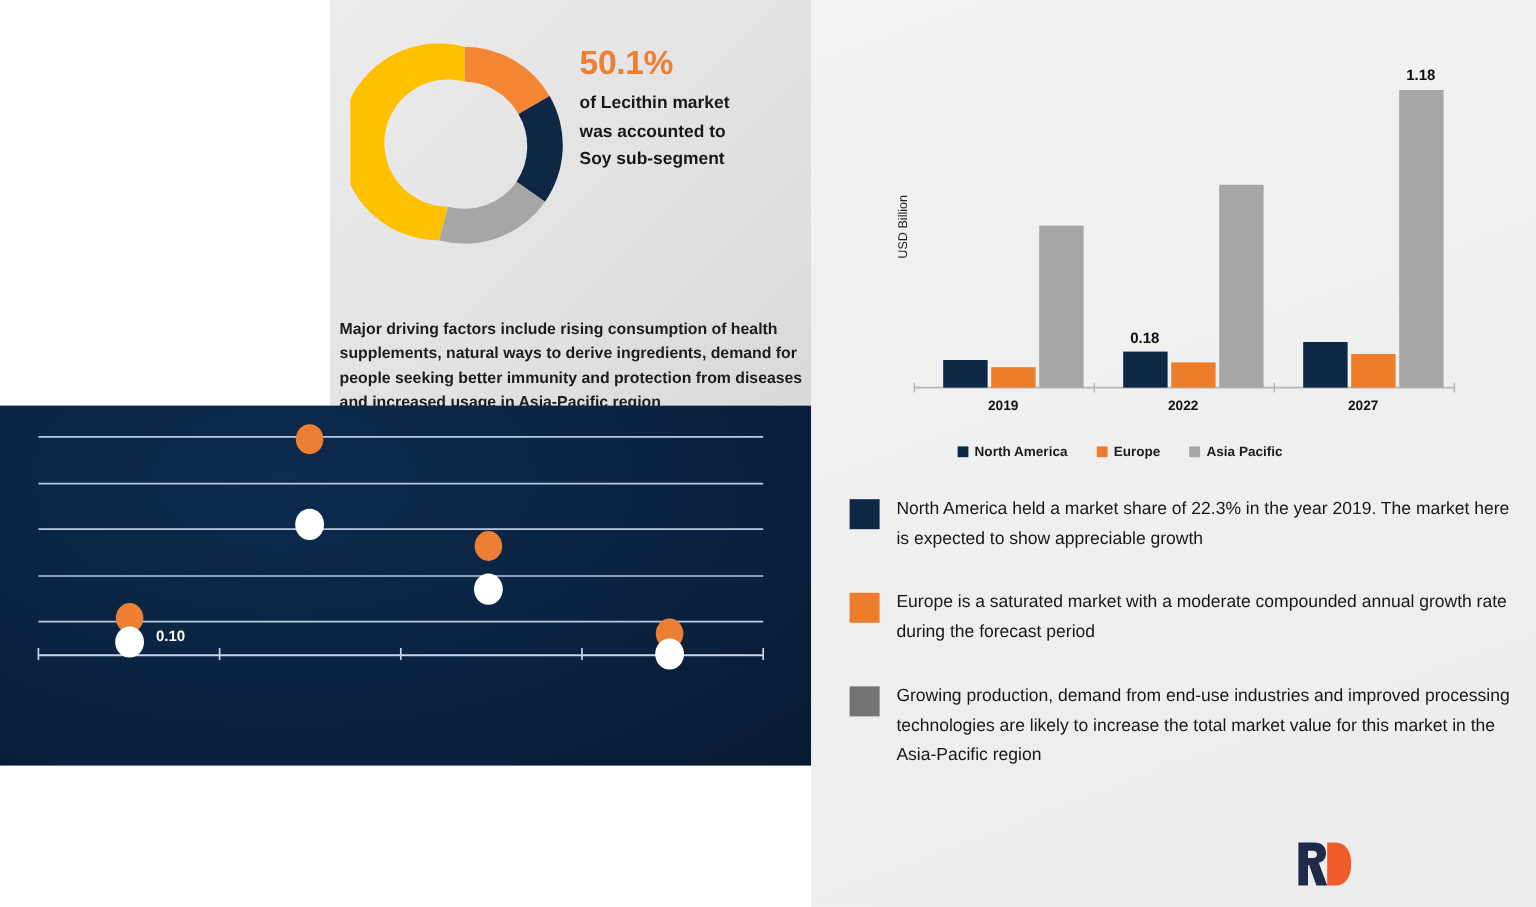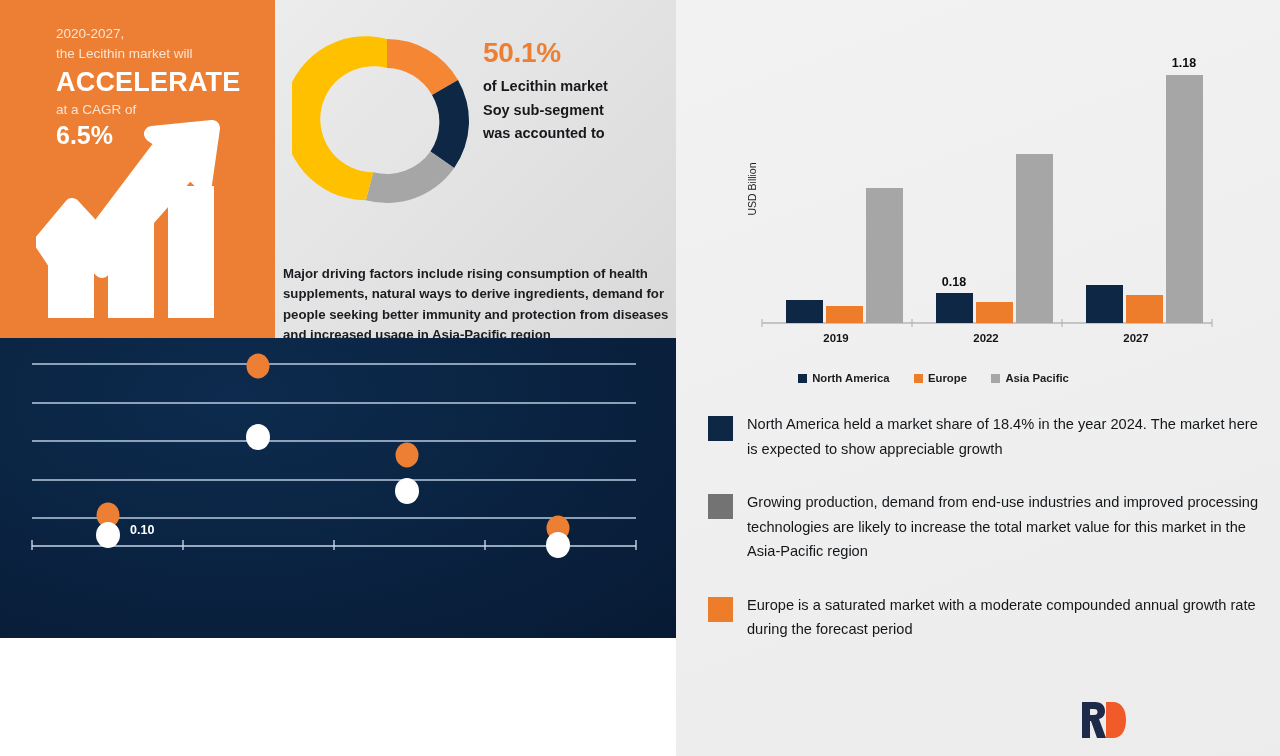--- a/index.html
+++ b/index.html
@@ -71,62 +71,42 @@
 
   text { font-family:"Liberation Sans", sans-serif; }
 </style>
 </head>
 <body>
 
 <div class="page">
 
   <div class="left-col">
 
-    <div class="hero">
-      <div class="hero-text">
-        <div class="hero-l1">2020-2027,</div>
-        <div class="hero-l2">the Lecithin market will</div>
-        <div class="hero-accel">ACCELERATE</div>
-        <div class="hero-l3">at a CAGR of</div>
-        <div class="hero-cagr">6.5%</div>
-      </div>
-      <div class="hero-art">
-        <svg width="210" height="200" viewBox="0 0 210 200">
-
-          <path d="M12 118 L58 118 L58 198 L12 198 Z" fill="#ffffff"></path>
-          <path d="M72 96 L118 96 L118 198 L72 198 Z" fill="#ffffff"></path>
-          <path d="M132 66 L178 66 L178 198 L132 198 Z" fill="#ffffff"></path>
-
-          <path d="M6 122 L36 86 L60 112 L128 22 L116 14 L176 8 L168 64 L154 50 L66 150 L38 120 L18 140 Z" fill="#ffffff" stroke="#ffffff" stroke-width="16" stroke-linejoin="round" stroke-linecap="round"></path>
-          <path d="M6 122 L36 86 L62 114 L140 16" fill="none" stroke="#EC7F33" stroke-width="0"></path>
-        </svg>
-      </div>
-    </div>
 
     <div class="donut-panel">
       <div class="donut-wrap">
         <svg width="190" height="198" viewBox="0 0 190 198">
           <g transform="translate(95,99)">
 
             <path d="M 0,-82 A 82,82 0 0,1 71.01,-41 L 45.03,-26 A 53,53 0 0,0 0,-53 Z" fill="#F58634"></path>
 
             <path d="M 71.01,-41 A 82,82 0 0,1 67.17,47.03 L 43.41,30.39 A 53,53 0 0,0 45.03,-26 Z" fill="#0D2745"></path>
 
             <path d="M 67.17,47.03 A 82,82 0 0,1 -21.22,79.20 L -13.72,51.20 A 53,53 0 0,0 43.41,30.39 Z" fill="#A6A6A6"></path>
 
             <path d="M -21.22,79.20 A 82,82 0 1,1 0,-82 L 0,-53 A 53,53 0 1,0 -13.72,51.20 Z" fill="#FFC000"></path>
           </g>
         </svg>
       </div>
       <div class="stat-block">
         <div class="stat-pct">50.1%</div>
         <div class="stat-lines">
           <div>of Lecithin market</div>
+          <div>was accounted to</div>
           <div>Soy sub-segment</div>
-          <div>was accounted to</div>
         </div>
       </div>
       <div class="driving">Major driving factors include rising consumption of health supplements, natural ways to derive ingredients, demand for people seeking better immunity and protection from diseases and increased usage in Asia-Pacific region</div>
     </div>
 
     <div class="navy">
       <div class="dot-chart">
         <svg width="676" height="224" viewBox="0 0 676 224">
 
           <line x1="32" y1="26" x2="636" y2="26" stroke="#b9cbe0" stroke-width="1.4"></line>
@@ -207,30 +187,30 @@
         <span class="sw" style="background:#EE7D2B"></span><span>Europe</span>
       </span>
       <span class="li">
         <span class="sw" style="background:#A6A6A6"></span><span>Asia Pacific</span>
       </span>
     </div>
 
     <div class="notes">
       <div class="note">
         <span class="sw" style="background:#0D2745"></span>
-        <span class="tx">North America held a market share of 18.4% in the year 2024. The market here is expected to show appreciable growth</span>
+        <span class="tx">North America held a market share of 22.3% in the year 2019. The market here is expected to show appreciable growth</span>
+      </div>
+      <div class="note">
+        <span class="sw" style="background:#EE7D2B"></span>
+        <span class="tx">Europe is a saturated market with a moderate compounded annual growth rate during the forecast period</span>
       </div>
       <div class="note just">
         <span class="sw" style="background:#737373"></span>
         <span class="tx">Growing production, demand from end-use industries and improved processing technologies are likely to increase the total market value for this market in the Asia-Pacific region</span>
       </div>
-      <div class="note">
-        <span class="sw" style="background:#EE7D2B"></span>
-        <span class="tx">Europe is a saturated market with a moderate compounded annual growth rate during the forecast period</span>
-      </div>
     </div>
 
     <div class="logo">
       <div class="logo-mark">
         <svg width="46" height="40" viewBox="0 0 46 40">
 
           <path d="M2 2 L15 2 C22 2 25 6 25 11 C25 15 23 18 19 19 L26 38 L17 38 L11 21 L10 21 L10 38 L2 38 Z
                    M10 9 L10 15 L14 15 C16.5 15 17.5 13.8 17.5 12 C17.5 10.2 16.5 9 14 9 Z" fill="#1D2A4A"></path>
 
           <path d="M26 2 L33 2 C41 2 46 9 46 20 C46 31 41 38 33 38 L26 38 Z" fill="#F15B2A"></path>

